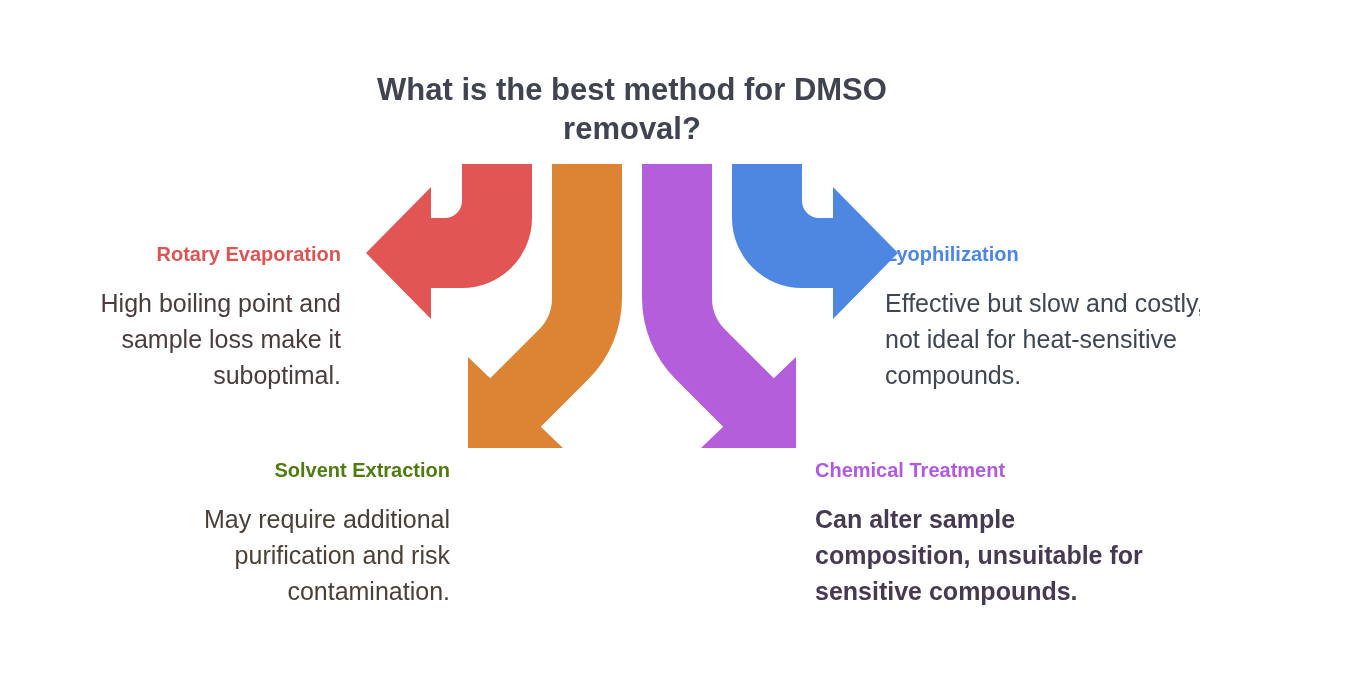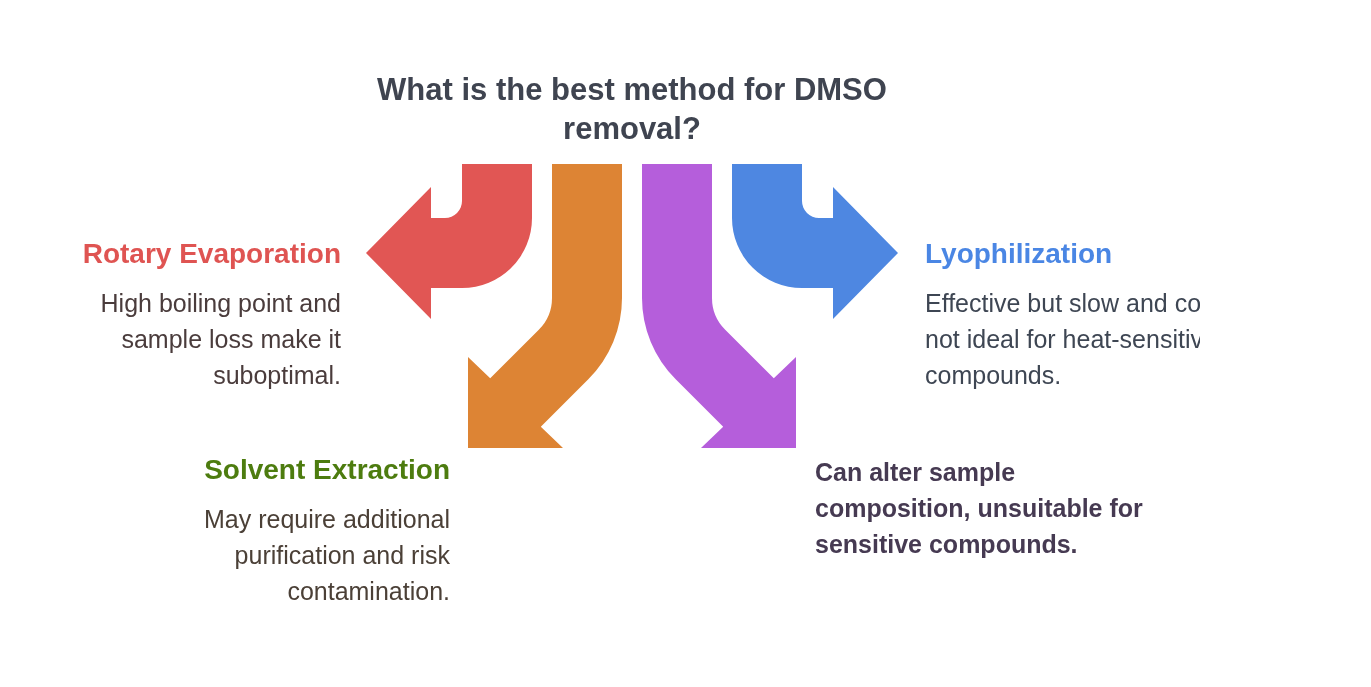--- a/index.html
+++ b/index.html
@@ -30,36 +30,36 @@
     text-align: center;
     font-size: 31px;
     line-height: 39px;
     font-weight: bold;
     white-space: pre-line;
   }
   .method {
     position: absolute;
   }
   .method h2 {
-    font-size: 28px;
+    font-size: 20px;
     line-height: 32px;
     font-weight: bold;
     margin: 0 0 15px 0;
   }
   .method p {
     font-size: 25px;
     line-height: 36px;
     margin: 0;
     white-space: pre-line;
   }
   .align-right { text-align: right; }
   .align-left  { text-align: left; }
 
   .method-rotary    { left: 30px;  top: 238px; width: 311px; }
-  .method-lyo       { left: 925px; top: 238px; width: 400px; }
+  .method-lyo       { left: 885px; top: 238px; width: 400px; }
   .method-solvent   { left: 139px; top: 454px; width: 311px; }
   .method-chemical  { left: 815px; top: 454px; width: 390px; }
 </style>
 </head>
 <body>
 
 <div class="canvas">
 
   <div class="diagram-title" style="color: rgb(63, 68, 80);">What is the best method for DMSO
 removal?</div>
@@ -89,20 +89,21 @@
   </div>
 
   <div class="method method-solvent align-right">
     <h2 style="color: #4d7c0f;">Solvent Extraction</h2>
     <p style="color: rgb(75, 64, 55);">May require additional
 purification and risk
 contamination.</p>
   </div>
 
   <div class="method method-chemical align-left">
+    <h2 style="color: rgb(178, 89, 227);">Chemical Treatment</h2>
     <p style="color: rgb(70, 58, 82); font-weight: bold;">Can alter sample
 composition, unsuitable for
 sensitive compounds.</p>
   </div>
 
   <div class="method method-lyo align-left">
     <h2 style="color: rgb(74, 134, 228);">Lyophilization</h2>
     <p style="color: rgb(62, 70, 83);">Effective but slow and costly,
 not ideal for heat-sensitive
 compounds.</p>

